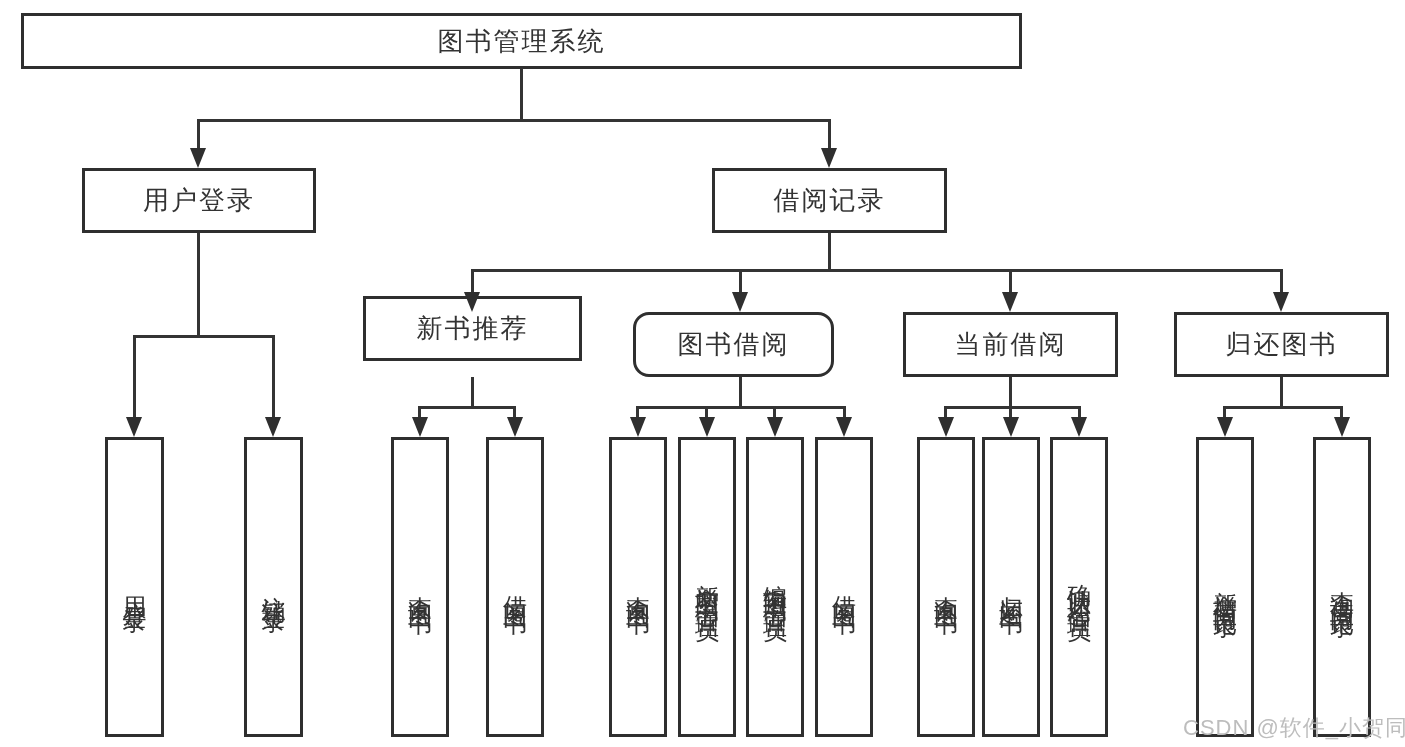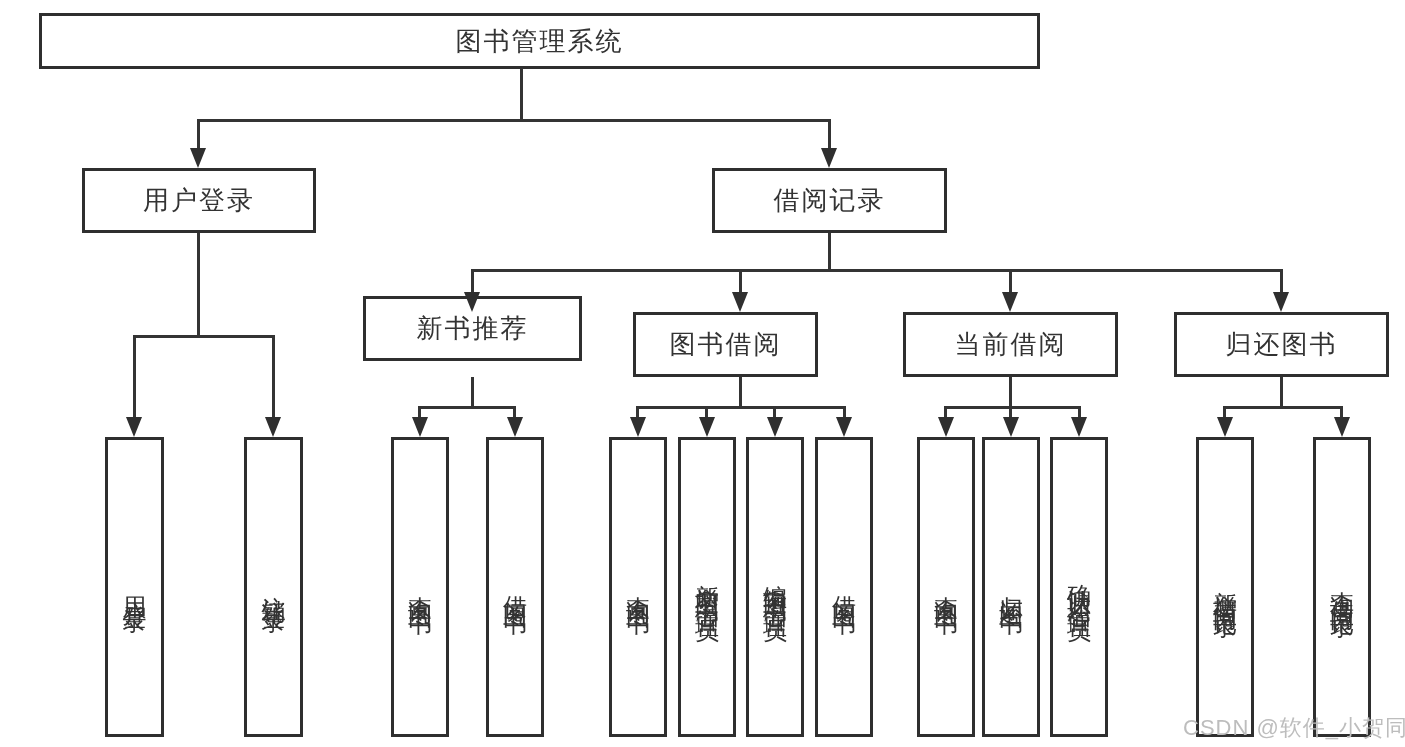--- a/index.html
+++ b/index.html
@@ -22,25 +22,25 @@
   
   .vl,.hl{position:absolute;background:#343434;}
   .vl{width:3px;}
   .hl{height:3px;}
   .ah{
     position:absolute;width:0;height:0;
     border-left:8px solid transparent;border-right:8px solid transparent;
     border-top:20px solid #2f2f2f;
   }
   
-  .n-root   {left:39px;  top:13px;  width:1001px;height:56px;}
+  .n-root   {left:21px;  top:13px;  width:1001px;height:56px;}
   .n-user   {left:82px;  top:168px; width:234px; height:65px;}
   .n-mgmt   {left:712px; top:168px; width:235px; height:65px;}
   .n-new    {left:363px; top:296px; width:219px; height:65px;}
-  .n-borrow {left:633px; top:312px; width:185px; height:65px;}
+  .n-borrow {left:633px; top:312px; width:201px; height:65px;border-radius:16px;}
   .n-current{left:903px; top:312px; width:215px; height:65px;}
   .n-records{left:1174px;top:312px; width:215px; height:65px;}
   .leaf{top:437px;height:300px;width:59px;}
   .l-u1{left:105px;} .l-u2{left:244px;}
   .l-n1{left:391px;width:58px;} .l-n2{left:486px;width:58px;}
   .l-b1{left:609px;width:58px;} .l-b2{left:678px;width:58px;}
   .l-b3{left:746px;width:58px;} .l-b4{left:815px;width:58px;}
   .l-c1{left:917px;width:58px;} .l-c2{left:982px;width:58px;} .l-c3{left:1050px;width:58px;}
   .l-r1{left:1196px;width:58px;} .l-r2{left:1313px;width:58px;}
   .watermark{

